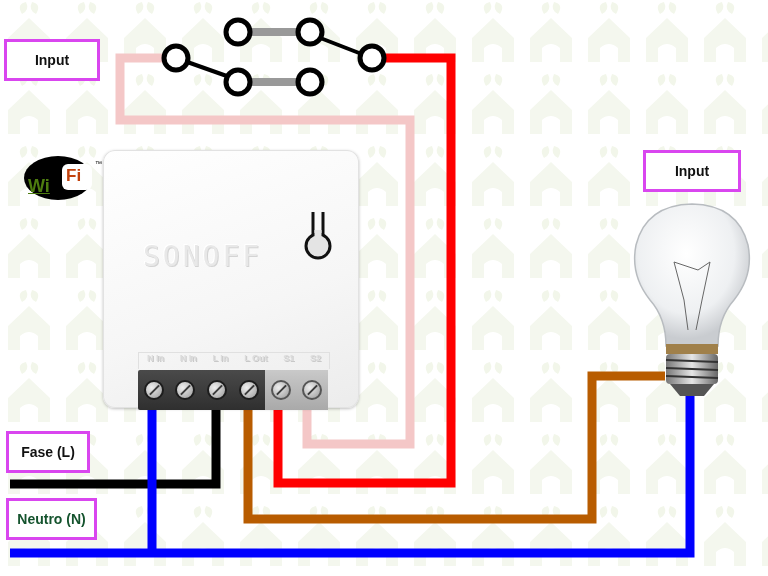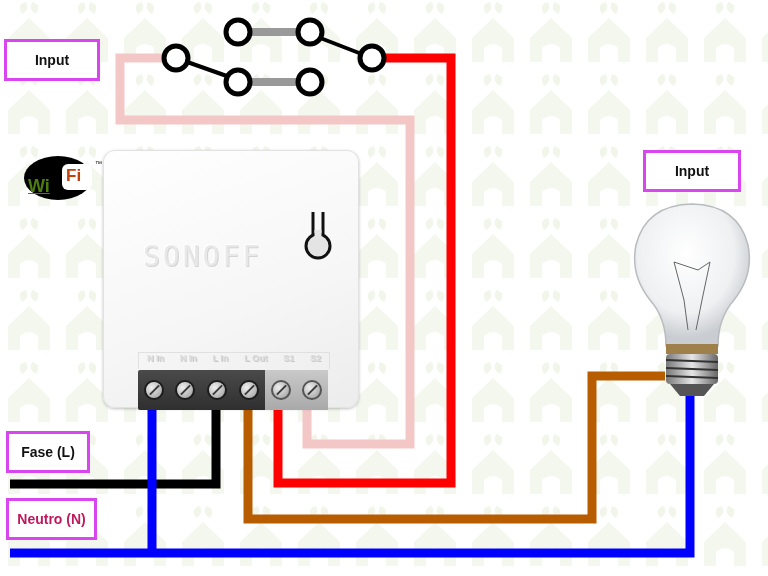--- a/index.html
+++ b/index.html
@@ -1,20 +1,20 @@
 <!DOCTYPE html>
 <html><head>
 <meta charset="utf-8">
 <style>
   html, body { margin:0; padding:0; }
   body { width:768px; height:576px; position:relative; overflow:hidden; background:#ffffff; font-family:"Liberation Sans", sans-serif; }
   .bg-pattern { position:absolute; left:0; top:0; width:768px; height:576px; }
   .wires { position:absolute; left:0; top:0; width:768px; height:576px; }
   .label-box { position:absolute; background:#fff; border:3px solid #d946ef; box-sizing:border-box; display:flex; align-items:center; justify-content:center; font-weight:bold; font-size:14px; color:#111; }
-  .label-neutral { color:#be185d; }
+  .label-neutral { color:#14532d; }
   .device { position:absolute; left:103px; top:150px; width:256px; height:258px; background:linear-gradient(160deg,#ffffff 0%,#f6f6f6 60%,#ececec 100%); border-radius:12px; box-shadow:0 1px 3px rgba(0,0,0,0.25), inset 0 0 0 1px #e2e2e2; }
   .brand { position:absolute; left:40px; top:90px; font-size:28px; letter-spacing:3px; color:#e8e8e8; font-family:"DejaVu Sans Mono", monospace; text-shadow:1px 1px 0 #d4d4d4, -1px -1px 0 #ffffff; }
   .terminal-labels { position:absolute; left:35px; top:202px; width:190px; height:16px; border:1px solid #e0e0e0; border-bottom:none; display:flex; justify-content:space-around; font-size:9px; color:#dcdcdc; font-weight:bold; }
   .terminal-labels span { text-shadow:1px 1px 0 #c8c8c8; }
   .terminal-block { position:absolute; left:35px; top:220px; width:190px; height:40px; display:flex; }
   .tb-dark { background:linear-gradient(#4a4a4a,#2f2f2f); flex:4; display:flex; justify-content:space-around; align-items:center; border-radius:2px 0 0 2px; }
   .tb-light { background:linear-gradient(#c9c9c9,#a9a9a9); flex:2; display:flex; justify-content:space-around; align-items:center; }
   .screw { width:20px; height:20px; border-radius:50%; background:radial-gradient(circle at 35% 35%,#eeeeee,#9a9a9a); border:2px solid #1d1d1d; box-sizing:border-box; position:relative; }
   .screw::after { content:""; position:absolute; left:2px; top:7px; width:13px; height:2px; background:#3a3a3a; transform:rotate(-45deg); }
   .tb-light .screw { border-color:#555; }

